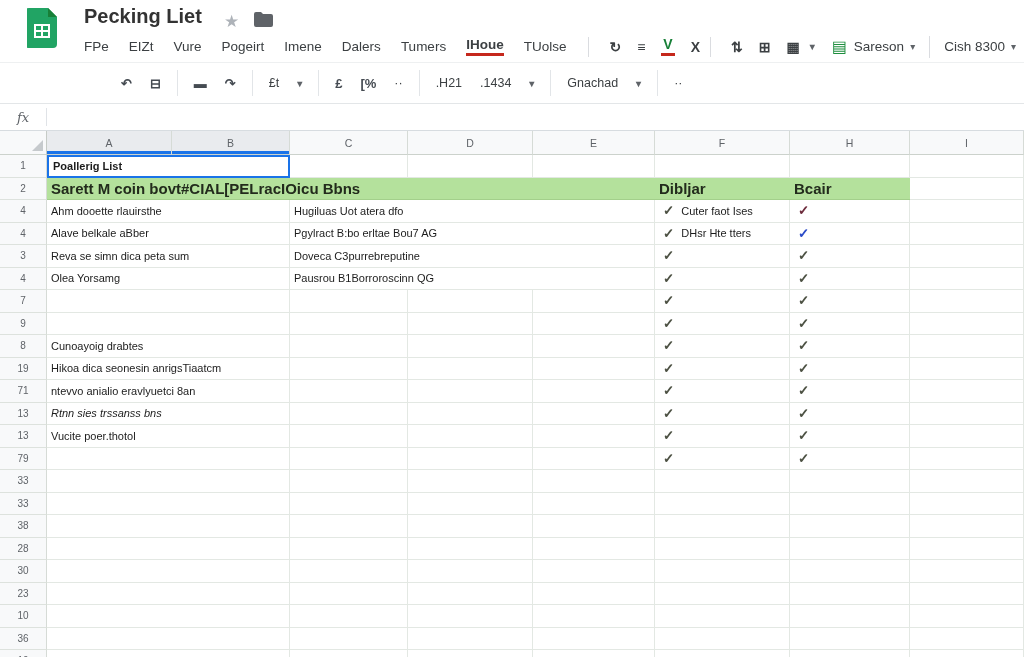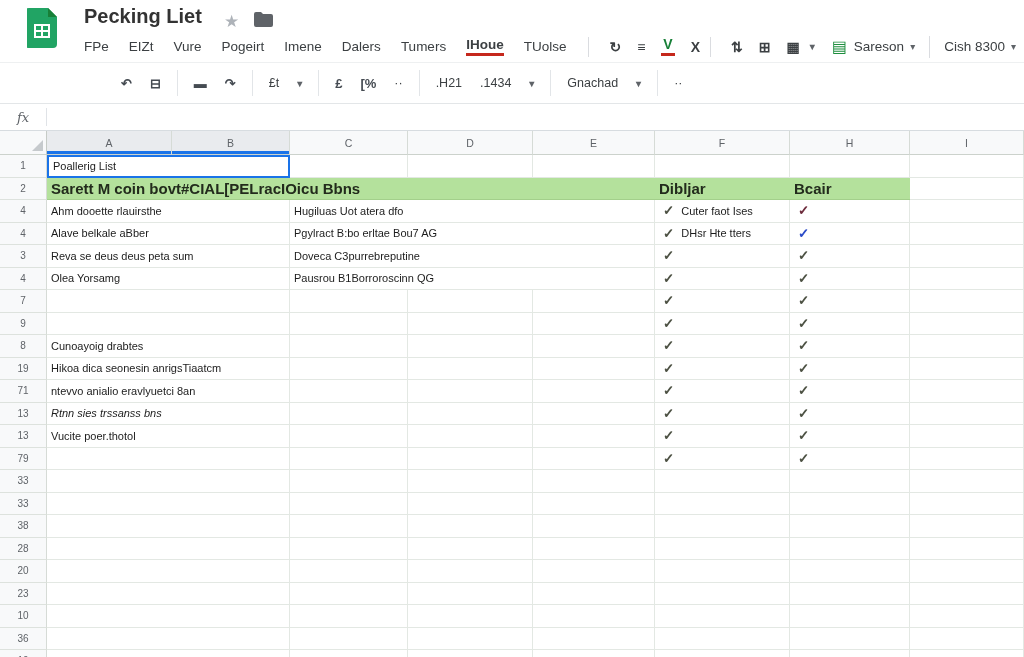--- a/index.html
+++ b/index.html
@@ -163,21 +163,21 @@
       <div class="hcell" style="width: 118px;">C</div>
       <div class="hcell" style="width: 125px;">D</div>
       <div class="hcell" style="width: 122px;">E</div>
       <div class="hcell" style="width: 135px;">F</div>
       <div class="hcell" style="width: 120px;">H</div>
       <div class="hcell" style="width: 114px;">I</div>
     </div>
     <div class="row">
       <div class="rncell" style="width: 47px;">1</div>
       <div class="cell titlecell" style="width: 243px;">
-        <span class="itemtext" style="font-weight: normal;">Poallerig List</span>
+        <span class="itemtext" style="font-weight: bold;">Poallerig List</span>
       </div>
       <div class="cell" style="width: 118px;"></div>
       <div class="cell" style="width: 125px;"></div>
       <div class="cell" style="width: 122px;"></div>
       <div class="cell" style="width: 135px;"></div>
       <div class="cell" style="width: 120px;"></div>
       <div class="cell" style="width: 114px;"></div>
     </div>
     <div class="row">
       <div class="rncell" style="width: 47px;">2</div>
@@ -218,21 +218,21 @@
         <span class="flabel">DHsr Hte tters</span>
       </div>
       <div class="cell" style="width: 120px; padding-left: 8px;">
         <span class="check blue">✓</span>
       </div>
       <div class="cell" style="width: 114px;"></div>
     </div>
     <div class="row">
       <div class="rncell" style="width: 47px;">3</div>
       <div class="cell" style="width: 243px;">
-        <span class="itemtext">Reva se deus deus peta sum</span>
+        <span class="itemtext">Reva se simn dica peta sum</span>
       </div>
       <div class="cell" style="width: 365px;">
         <span class="itemtext">Doveca C3purrebreputine</span>
       </div>
       <div class="cell" style="width: 135px; padding-left: 8px;">
         <span class="check">✓</span>
       </div>
       <div class="cell" style="width: 120px; padding-left: 8px;">
         <span class="check">✓</span>
       </div>
@@ -410,21 +410,21 @@
       <div class="rncell" style="width: 47px;">28</div>
       <div class="cell" style="width: 243px;"></div>
       <div class="cell" style="width: 118px;"></div>
       <div class="cell" style="width: 125px;"></div>
       <div class="cell" style="width: 122px;"></div>
       <div class="cell" style="width: 135px;"></div>
       <div class="cell" style="width: 120px;"></div>
       <div class="cell" style="width: 114px;"></div>
     </div>
     <div class="row">
-      <div class="rncell" style="width: 47px;">20</div>
+      <div class="rncell" style="width: 47px;">30</div>
       <div class="cell" style="width: 243px;"></div>
       <div class="cell" style="width: 118px;"></div>
       <div class="cell" style="width: 125px;"></div>
       <div class="cell" style="width: 122px;"></div>
       <div class="cell" style="width: 135px;"></div>
       <div class="cell" style="width: 120px;"></div>
       <div class="cell" style="width: 114px;"></div>
     </div>
     <div class="row">
       <div class="rncell" style="width: 47px;">23</div>

